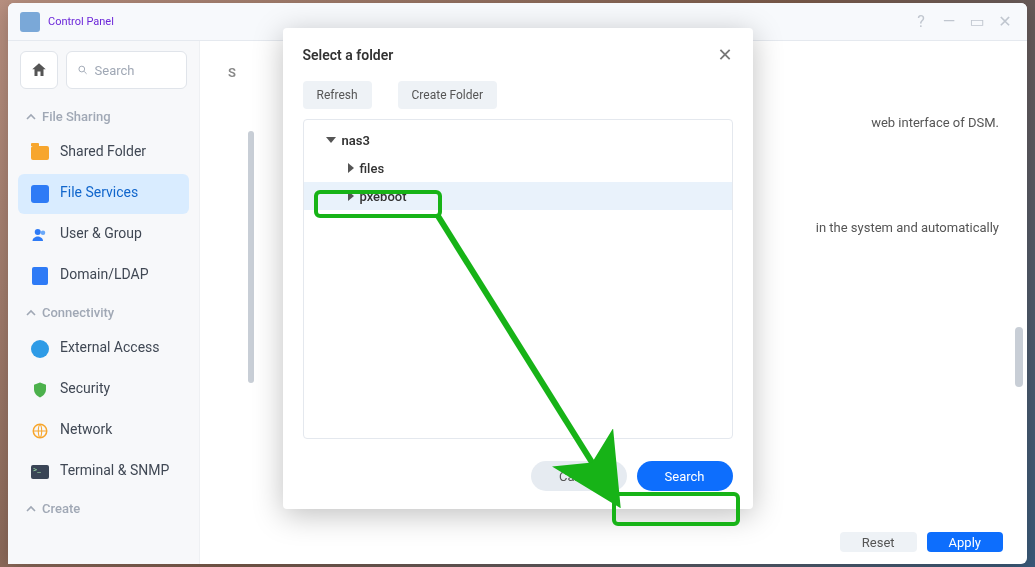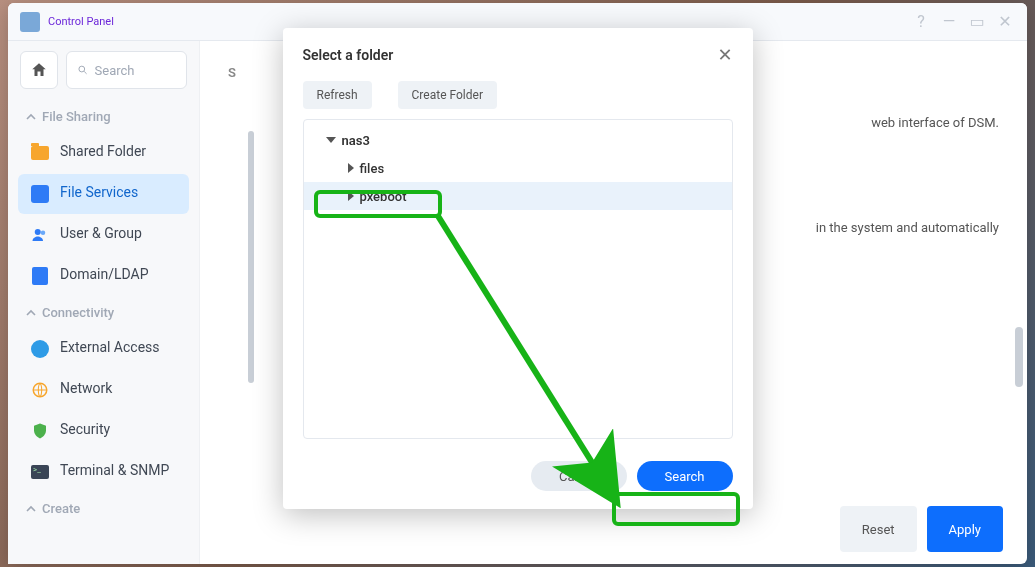--- a/index.html
+++ b/index.html
@@ -58,21 +58,21 @@
 }
 .content-scroll-track { position:absolute; right:4px; top:10px; bottom:10px; width:8px; }
 .content-scroll-thumb { position:absolute; right:0; top:276px; width:8px; height:60px; background:#c8ced6; border-radius:4px; }
 .content p { margin: 10px 0; line-height: 1.5; }
 .content-section-hdr { font-weight:600; color:#888; margin-top:28px; }
 
 .bottom-bar {
   position: absolute; bottom: 12px; right: 24px; display: flex; gap: 10px;
 }
 .btn {
-  height: 46px; padding: 0 22px; border-radius: 4px; border: none;
+  height: 20px; padding: 0 22px; border-radius: 4px; border: none;
   font-size: 13px; cursor: pointer; display: inline-flex; align-items: center; justify-content: center;
 }
 .btn-default { background: #eef2f6; color: #555; }
 .btn-primary { background: #0d6efd; color: #fff; }
 
 
 .modal-backdrop {
   position: absolute; inset: 0; display: flex; align-items: flex-start; justify-content: center;
 }
 .modal {
@@ -197,34 +197,34 @@
         <span>Connectivity</span>
       </div>
       <div class="nav-item">
         <span class="nav-icon">
             <span class="i-ext"></span>
           </span>
         <span>External Access</span>
       </div>
       <div class="nav-item">
         <span class="nav-icon">
+          <svg class="i-sec" viewBox="0 0 24 24">
+              <path d="M12 2l8 3v6c0 5-3.5 9-8 11-4.5-2-8-6-8-11V5z" fill="#4cb14c"></path>
+            </svg>
+        </span>
+        <span>Security</span>
+      </div>
+      <div class="nav-item">
+        <span class="nav-icon">
           <svg class="i-net" viewBox="0 0 24 24">
               <circle cx="12" cy="12" r="9" fill="none" stroke="#f7a62d" stroke-width="2"></circle>
               <path d="M3 12h18M12 3c3 3 3 15 0 18M12 3c-3 3-3 15 0 18" stroke="#f7a62d" stroke-width="1.4" fill="none"></path>
             </svg>
         </span>
         <span>Network</span>
-      </div>
-      <div class="nav-item">
-        <span class="nav-icon">
-          <svg class="i-sec" viewBox="0 0 24 24">
-              <path d="M12 2l8 3v6c0 5-3.5 9-8 11-4.5-2-8-6-8-11V5z" fill="#4cb14c"></path>
-            </svg>
-        </span>
-        <span>Security</span>
       </div>
       <div class="nav-item">
         <span class="nav-icon">
             <span class="i-term"></span>
           </span>
         <span>Terminal &amp; SNMP</span>
       </div>
 
       <div class="nav-group-header">
         <svg width="10" height="10" viewBox="0 0 10 10">

